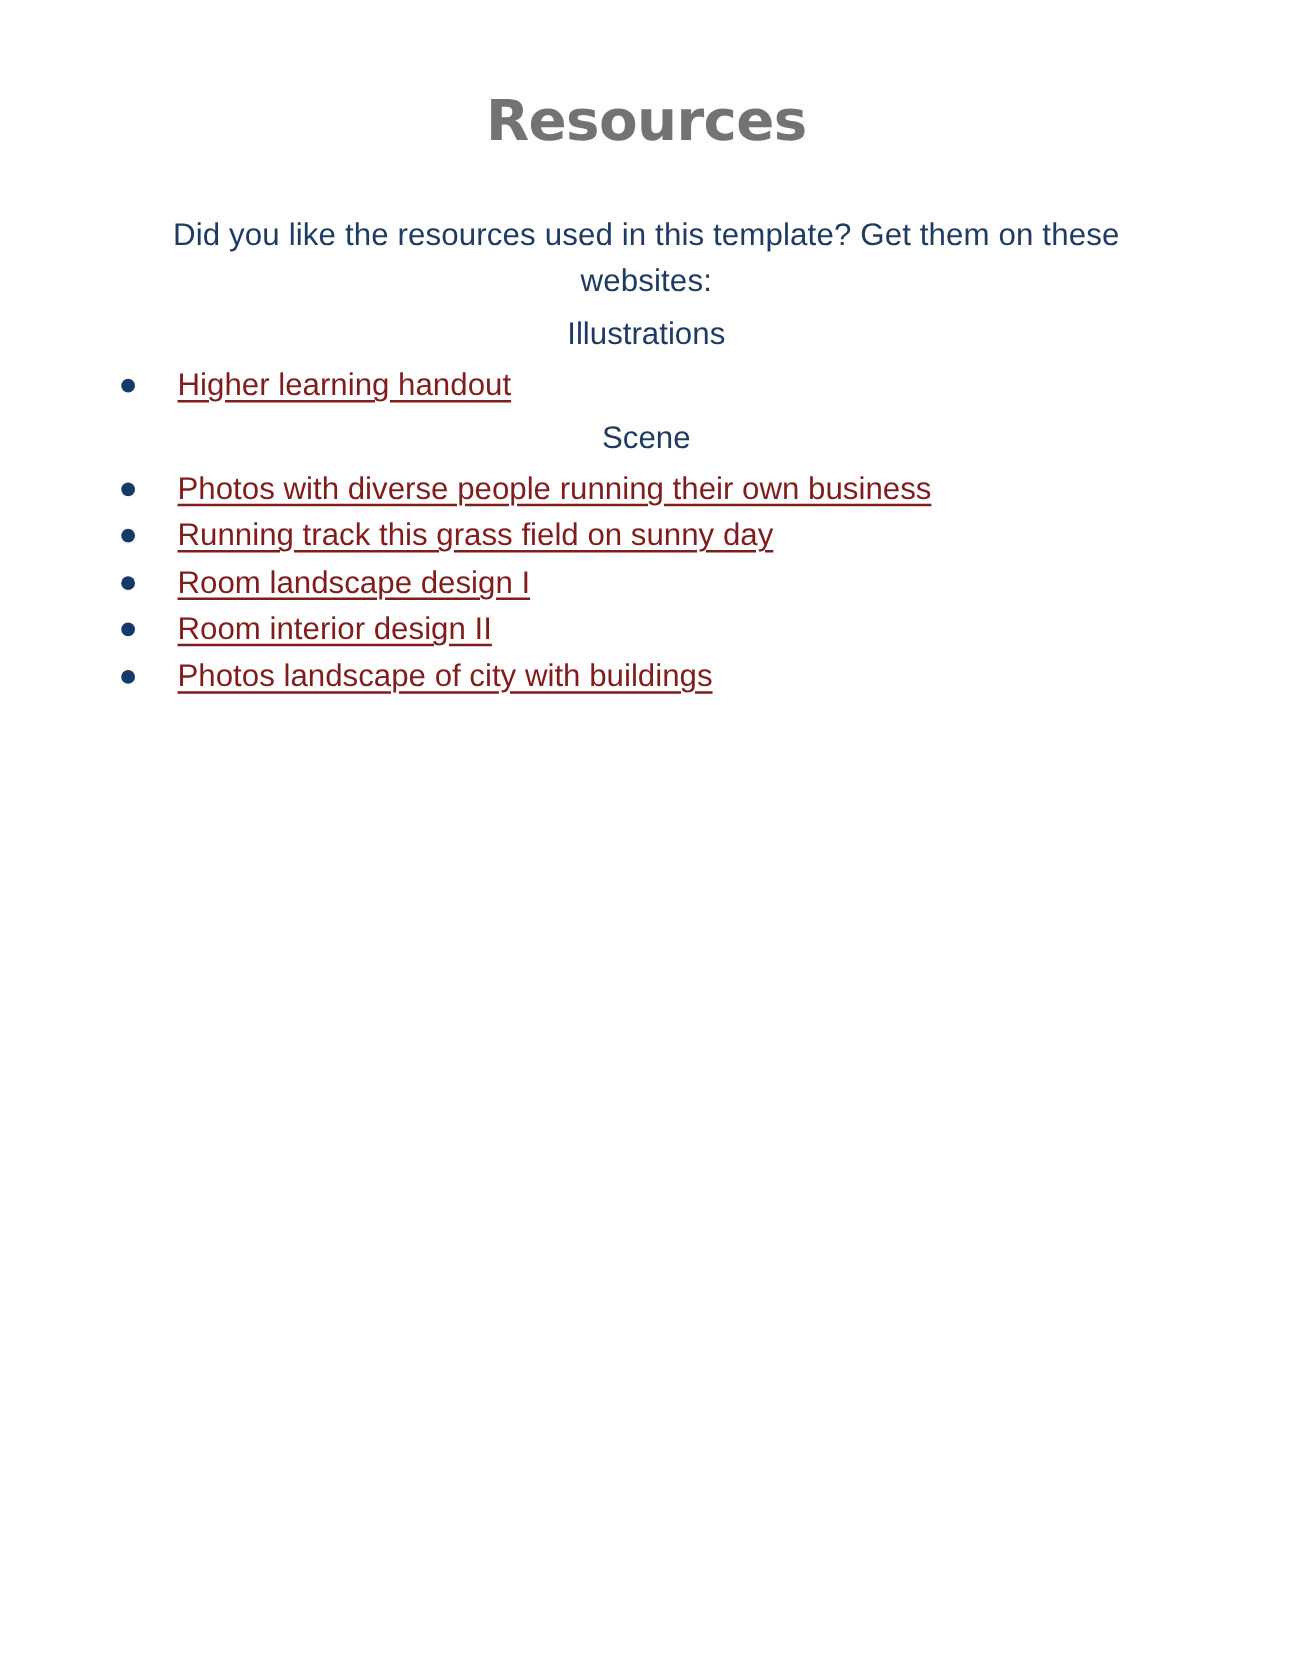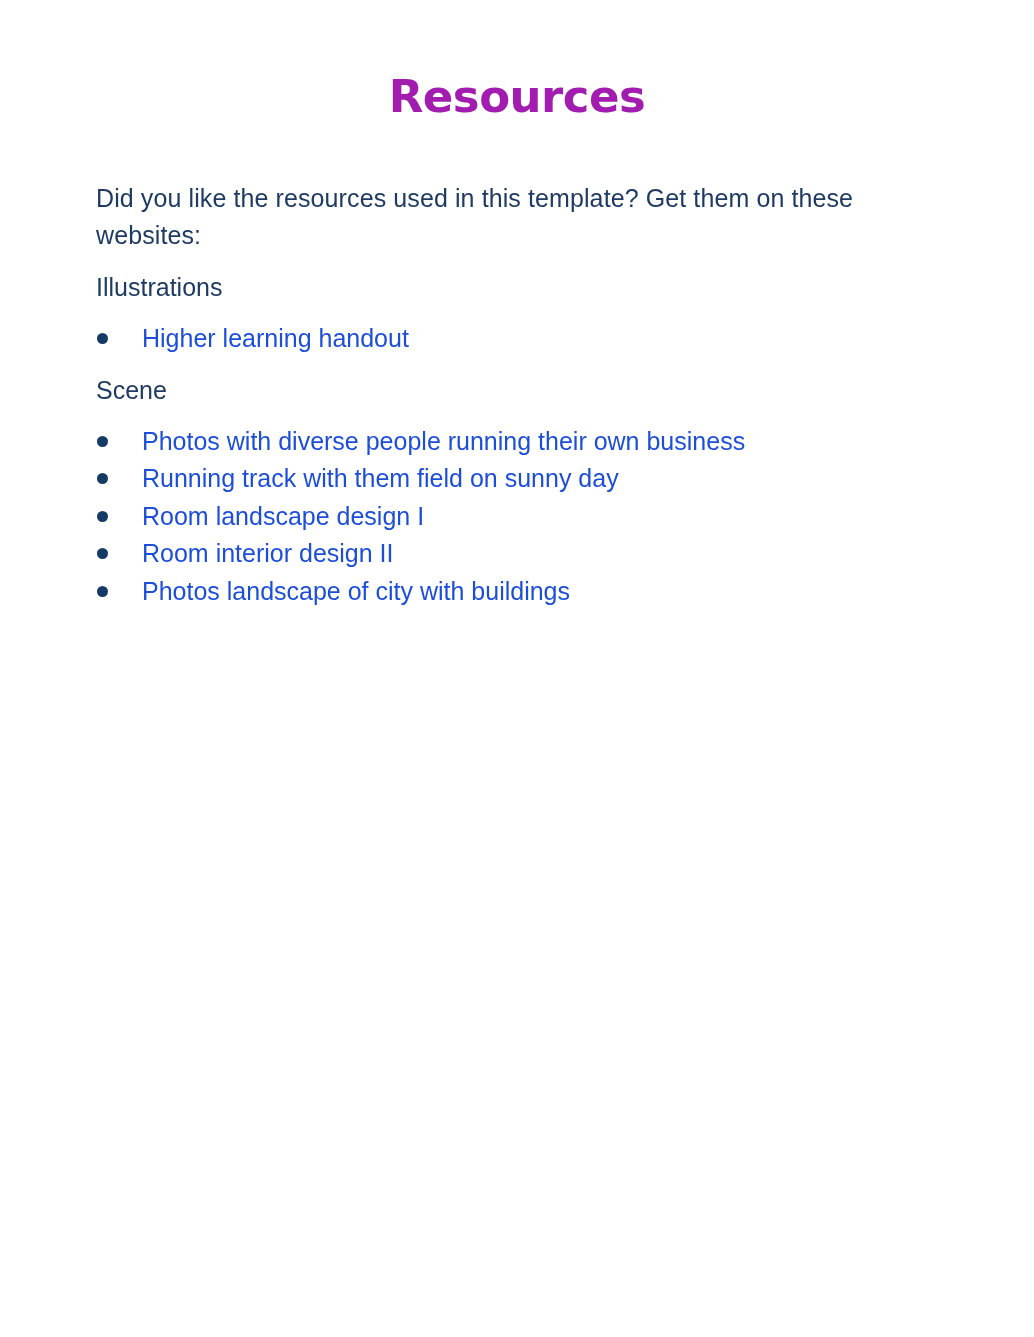--- a/index.html
+++ b/index.html
@@ -24,35 +24,36 @@
     .title {
       position: absolute;
       left: 0;
       top: 66px;
       width: 1034px;
       text-align: center;
       font-family: "DejaVu Sans", "Liberation Sans", sans-serif;
       font-weight: bold;
       font-size: 45px;
       letter-spacing: -0.5px;
-      color: #a21caf;
+      color: #737373;
       line-height: 62px;
       margin: 0;
     }
     .content {
       position: absolute;
       left: 82px;
       top: 166px;
       width: 870px;
       font-size: 25px;
       line-height: 37.4px;
       color: #1f3b63;
     }
     .content p {
-      margin: 14px;
+      margin: 4px;
+      text-align: center;
     }
     .intro {
       letter-spacing: 0.1px;
     }
     ul.res-list {
       list-style: none;
       margin: 0;
       padding: 0;
     }
     ul.res-list li {
@@ -63,21 +64,22 @@
     .bullet {
       position: absolute;
       left: 15px;
       top: 13px;
       width: 11px;
       height: 11px;
       border-radius: 50%;
       background: #163a67;
     }
     a.res-link {
-      color: #1d4ed8;
+      color: #7f1d1d;
+      text-decoration: underline;
       text-decoration-thickness: 2px;
       text-underline-offset: 4px;
       cursor: pointer;
     }
   </style>
 </head>
 <body>
 
 <div class="page">
   <h1 class="title">Resources</h1>
@@ -94,21 +96,21 @@
     </ul>
 
     <p>Scene</p>
     <ul class="res-list">
       <li>
         <span class="bullet"></span>
         <a class="res-link">Photos with diverse people running their own business</a>
       </li>
       <li>
         <span class="bullet"></span>
-        <a class="res-link">Running track with them field on sunny day</a>
+        <a class="res-link">Running track this grass field on sunny day</a>
       </li>
       <li>
         <span class="bullet"></span>
         <a class="res-link">Room landscape design I</a>
       </li>
       <li>
         <span class="bullet"></span>
         <a class="res-link">Room interior design II</a>
       </li>
       <li>

